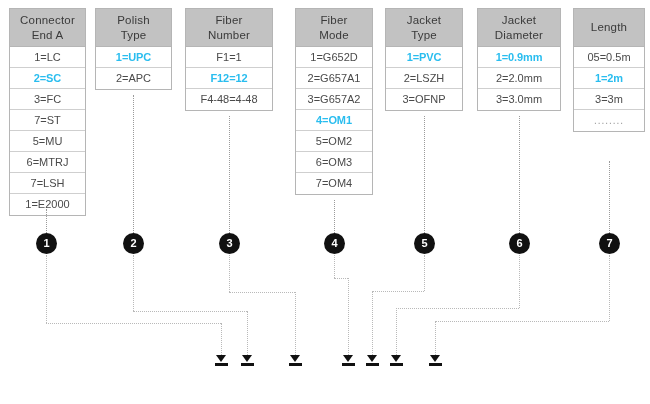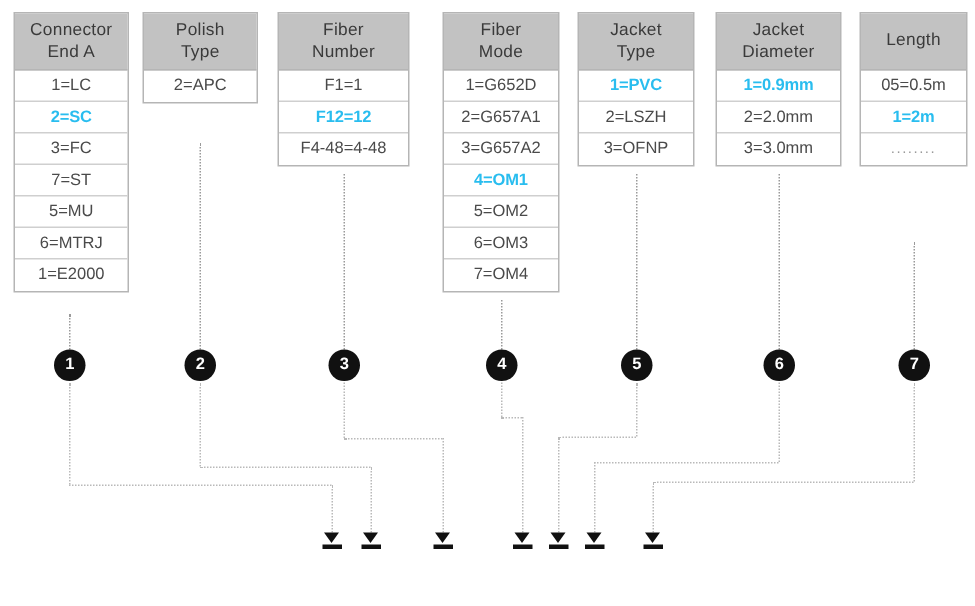--- a/index.html
+++ b/index.html
@@ -113,26 +113,28 @@
 
   <div class="col" style="left:9px;top:8px;width:77px;">
     <div class="col-head">Connector
 End A</div>
     <div class="cell">1=LC</div>
     <div class="cell hl">2=SC</div>
     <div class="cell">3=FC</div>
     <div class="cell">7=ST</div>
     <div class="cell">5=MU</div>
     <div class="cell">6=MTRJ</div>
+    <div class="cell">7=LSH</div>
     <div class="cell">1=E2000</div>
   </div>
 
   <div class="col" style="left:95px;top:8px;width:77px;">
     <div class="col-head">Polish
 Type</div>
+    <div class="cell hl">1=UPC</div>
     <div class="cell">2=APC</div>
   </div>
 
   <div class="col" style="left:185px;top:8px;width:88px;">
     <div class="col-head">Fiber
 Number</div>
     <div class="cell">F1=1</div>
     <div class="cell hl">F12=12</div>
     <div class="cell">F4-48=4-48</div>
   </div>
@@ -162,20 +164,21 @@
 Diameter</div>
     <div class="cell hl">1=0.9mm</div>
     <div class="cell">2=2.0mm</div>
     <div class="cell">3=3.0mm</div>
   </div>
 
   <div class="col" style="left:573px;top:8px;width:72px;">
     <div class="col-head one-line">Length</div>
     <div class="cell">05=0.5m</div>
     <div class="cell hl">1=2m</div>
+    <div class="cell">3=3m</div>
     <div class="cell dots">........</div>
   </div>
 
   <div class="tail" style="left:46px;top:209px;height:24px;"></div>
   <div class="tail" style="left:133px;top:95px;height:138px;"></div>
   <div class="tail" style="left:229px;top:116px;height:117px;"></div>
   <div class="tail" style="left:334px;top:200px;height:33px;"></div>
   <div class="tail" style="left:424px;top:116px;height:117px;"></div>
   <div class="tail" style="left:519px;top:116px;height:117px;"></div>
   <div class="tail" style="left:609px;top:161px;height:72px;"></div>

